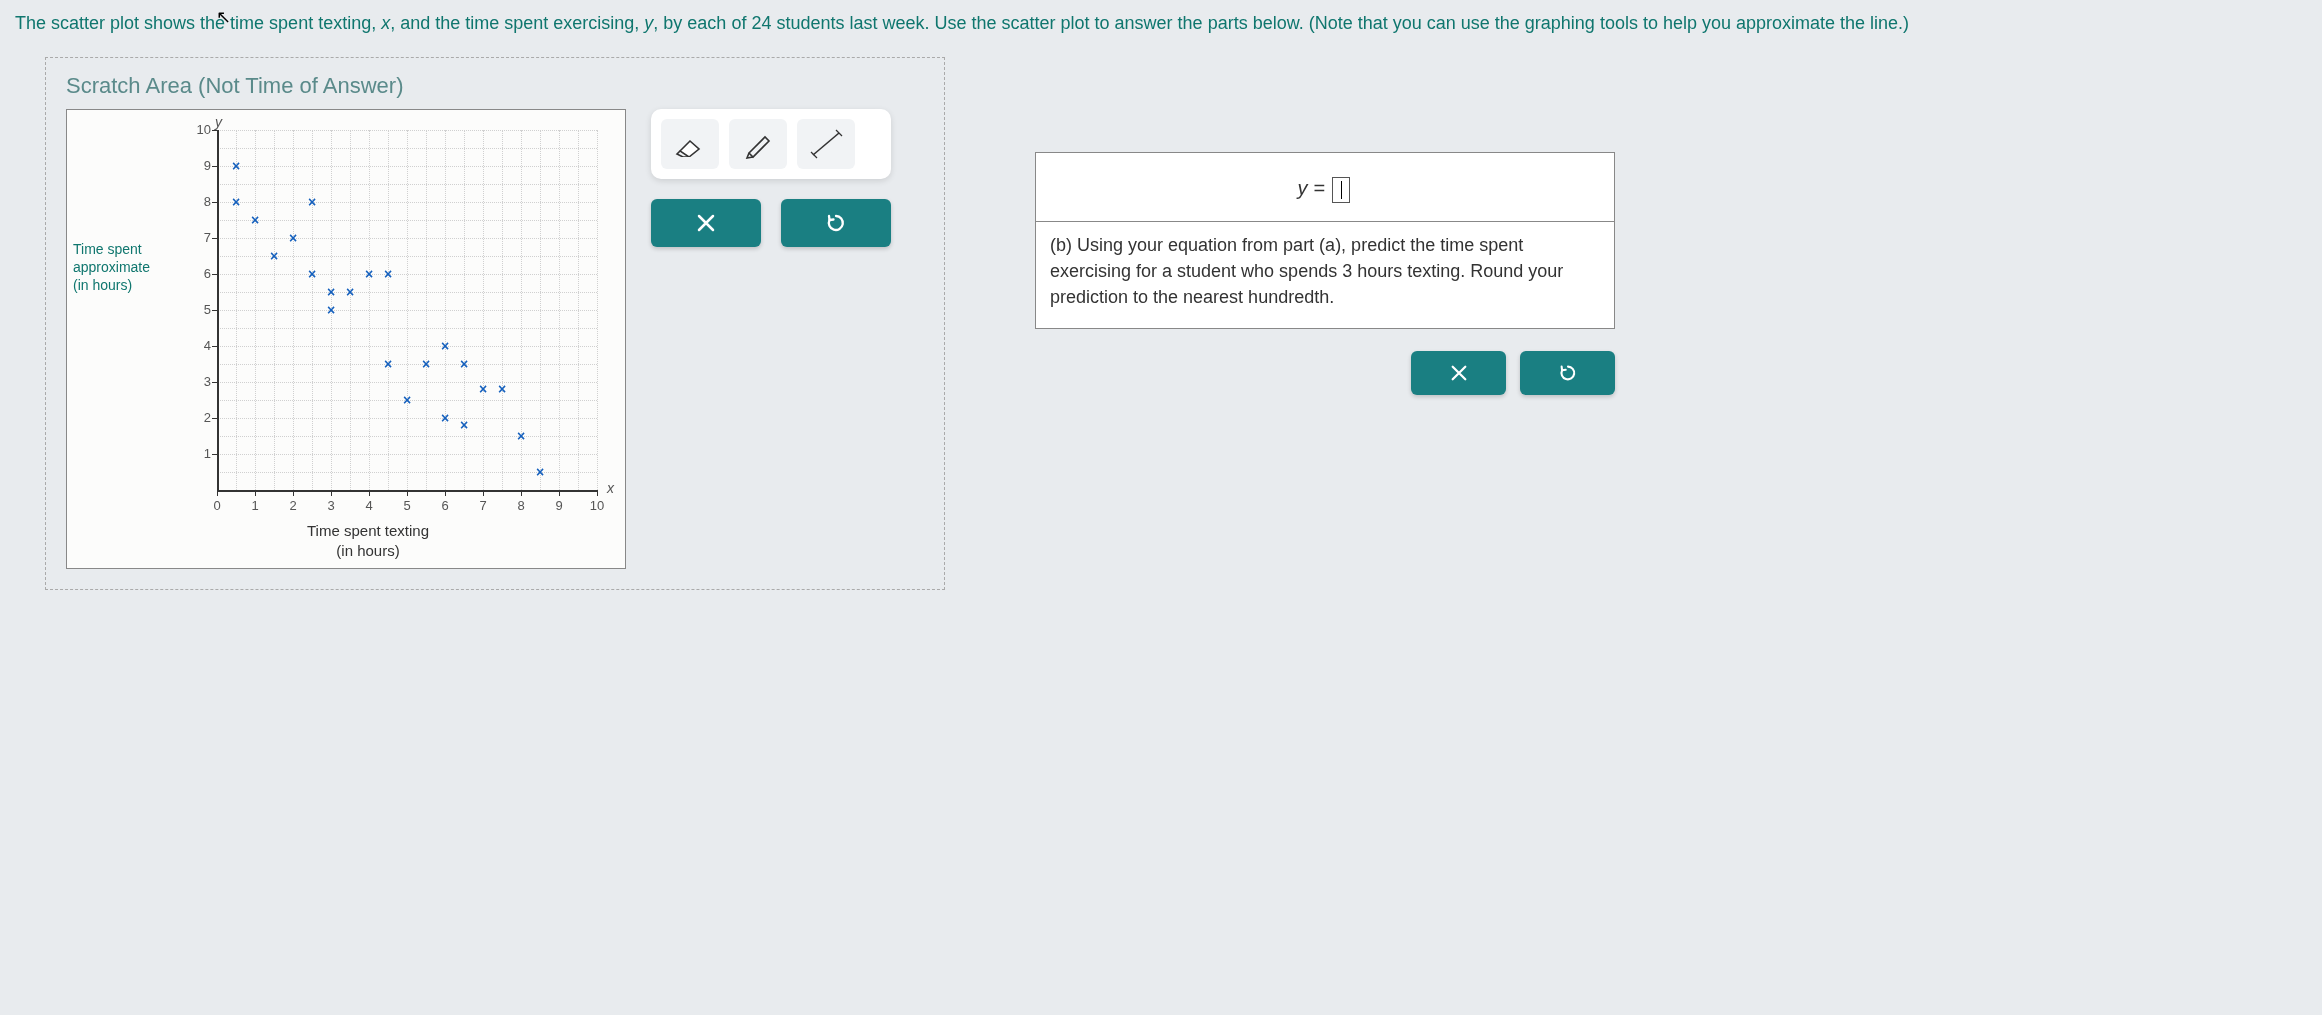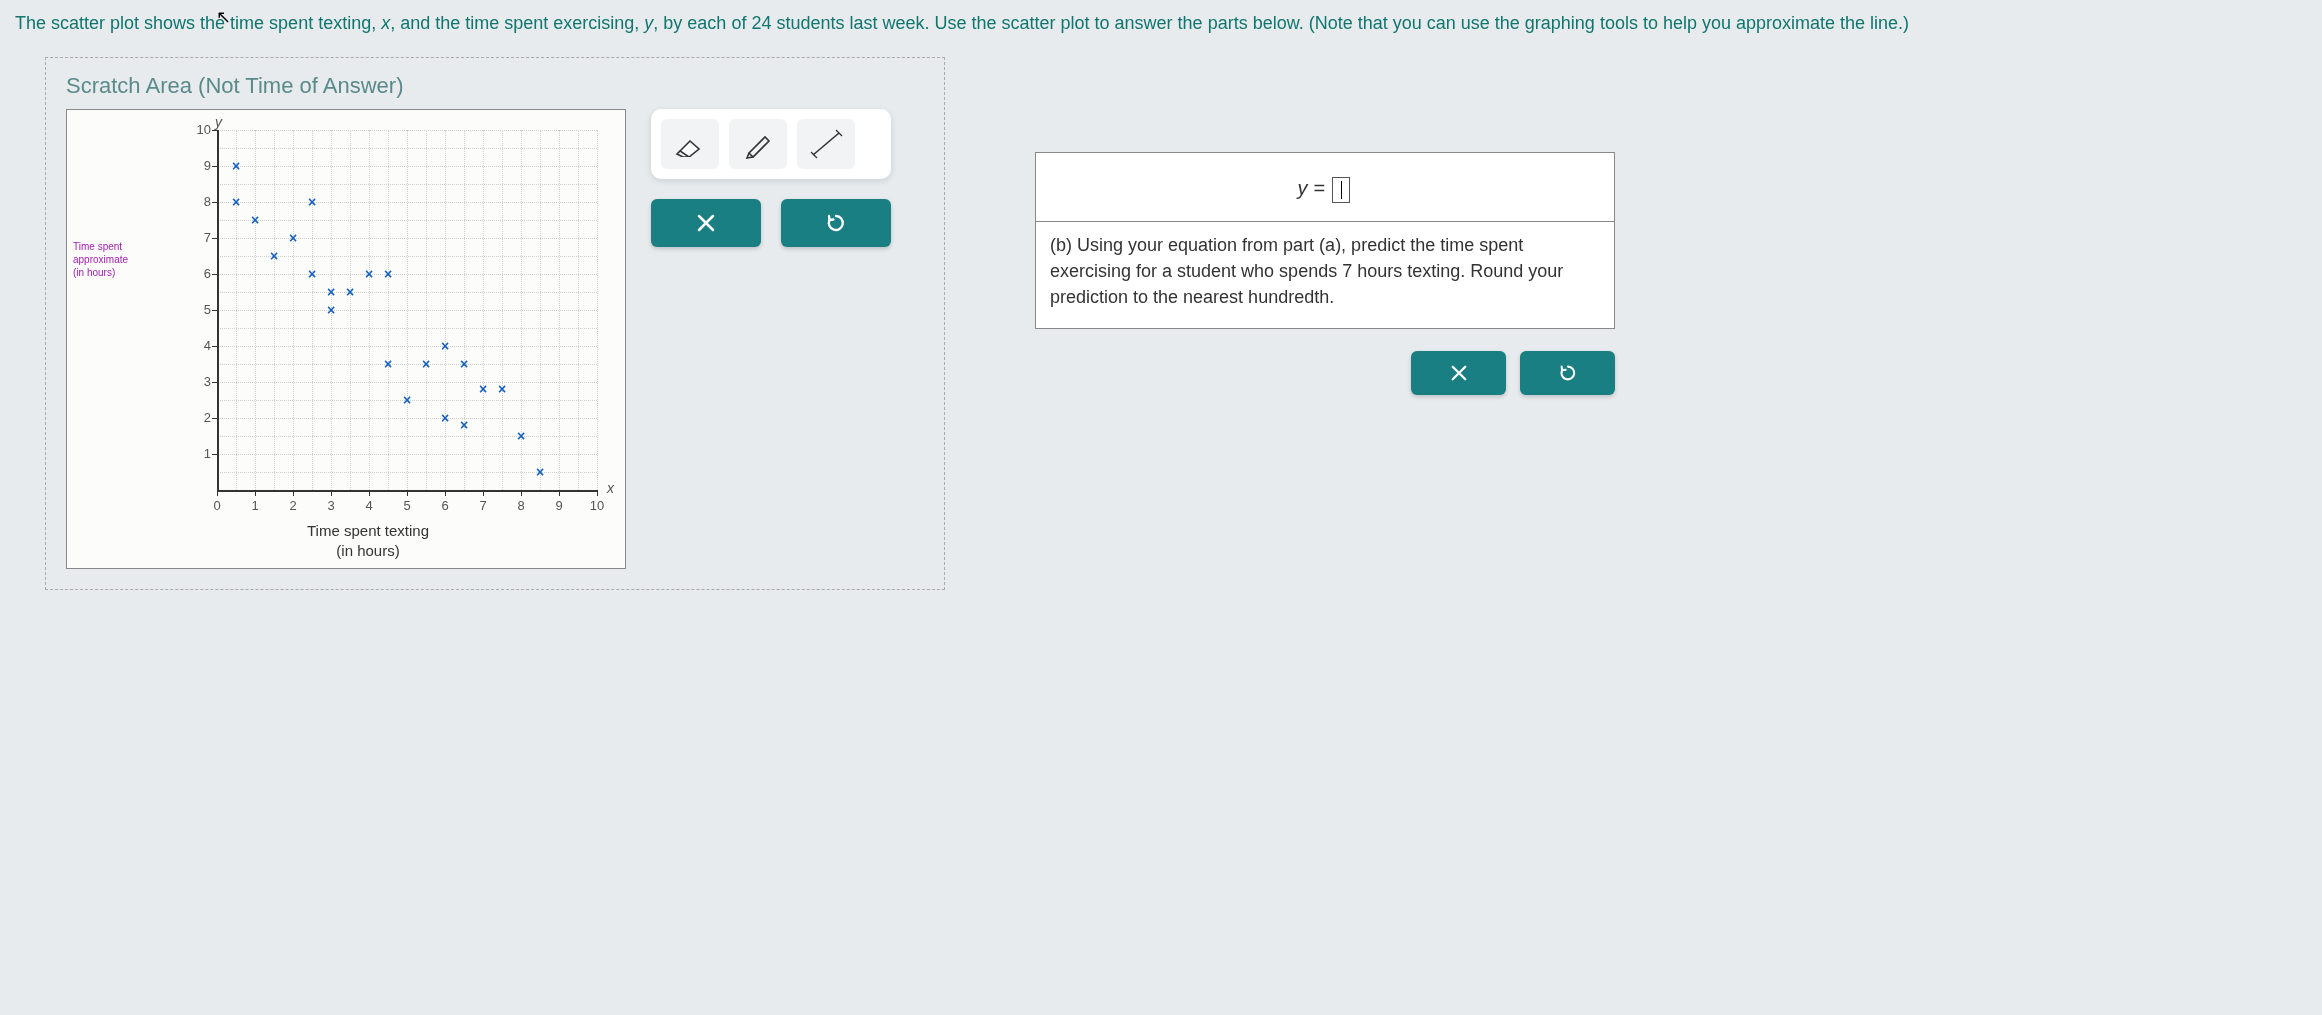--- a/index.html
+++ b/index.html
@@ -118,22 +118,22 @@
     display: flex; gap: 14px;
     justify-content: flex-end;
     margin-top: 22px;
   }
   .answer-actions .action-btn { width: 95px; height: 44px; }
   
   .y-axis-label {
     position: absolute;
     left: 6px; top: 130px;
     width: 110px;
-    font-size: 10px;
-    color: #a21caf;
+    font-size: 14px;
+    color: #0f766e;
     line-height: 1.3;
   }
   .x-axis-label {
     position: absolute;
     left: 240px; bottom: 8px;
     font-size: 15px;
     color: #333;
     text-align: center;
     line-height: 1.3;
   }
@@ -363,21 +363,21 @@
   <div class="answer-col">
     <div class="answer-box">
       <div class="part">
         <span class="cursor-arrow" style="left:216px; top:6px;">↖</span>
         <div class="eq-row">
           <span>y = </span>
           <span class="input-slot cursor"></span>
         </div>
       </div>
       <div class="part">
-        <p>(b) Using your equation from part (a), predict the time spent exercising for a student who spends 7 hours texting. Round your prediction to the nearest hundredth.</p>
+        <p>(b) Using your equation from part (a), predict the time spent exercising for a student who spends 3 hours texting. Round your prediction to the nearest hundredth.</p>
       </div>
     </div>
     <div class="answer-actions">
       <div class="action-btn">
         <svg width="18" height="18" viewBox="0 0 20 20">
             <path d="M3 3 L17 17 M17 3 L3 17" stroke="#fff" stroke-width="2.5" stroke-linecap="round"></path>
           </svg>
       </div>
       <div class="action-btn">
         <svg width="20" height="20" viewBox="0 0 22 22">

